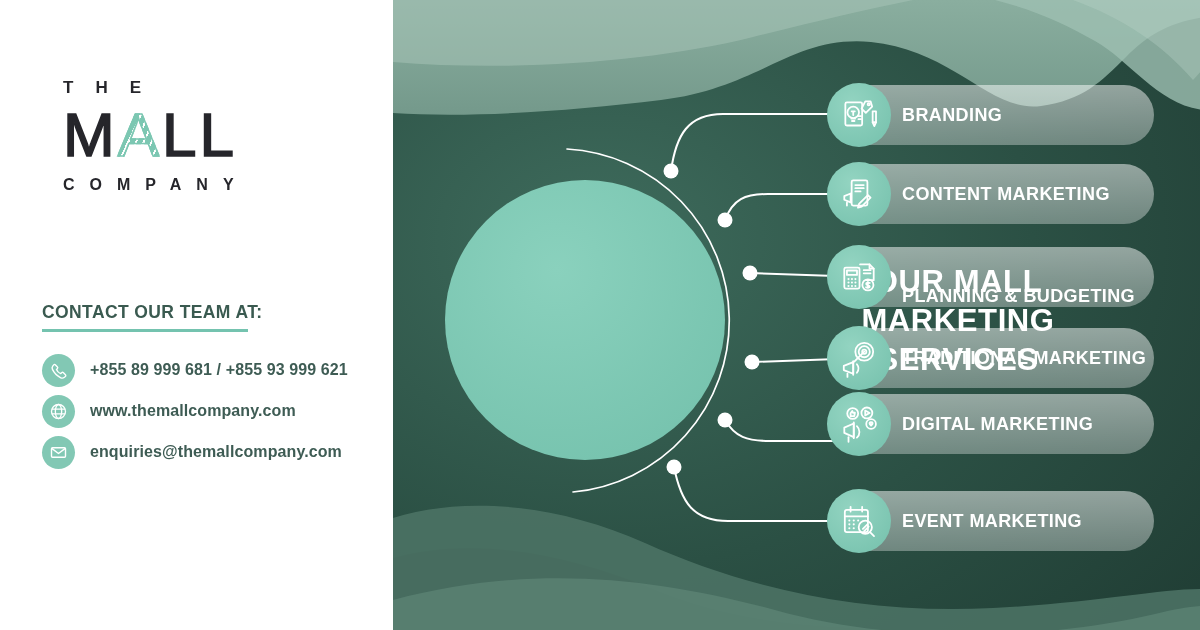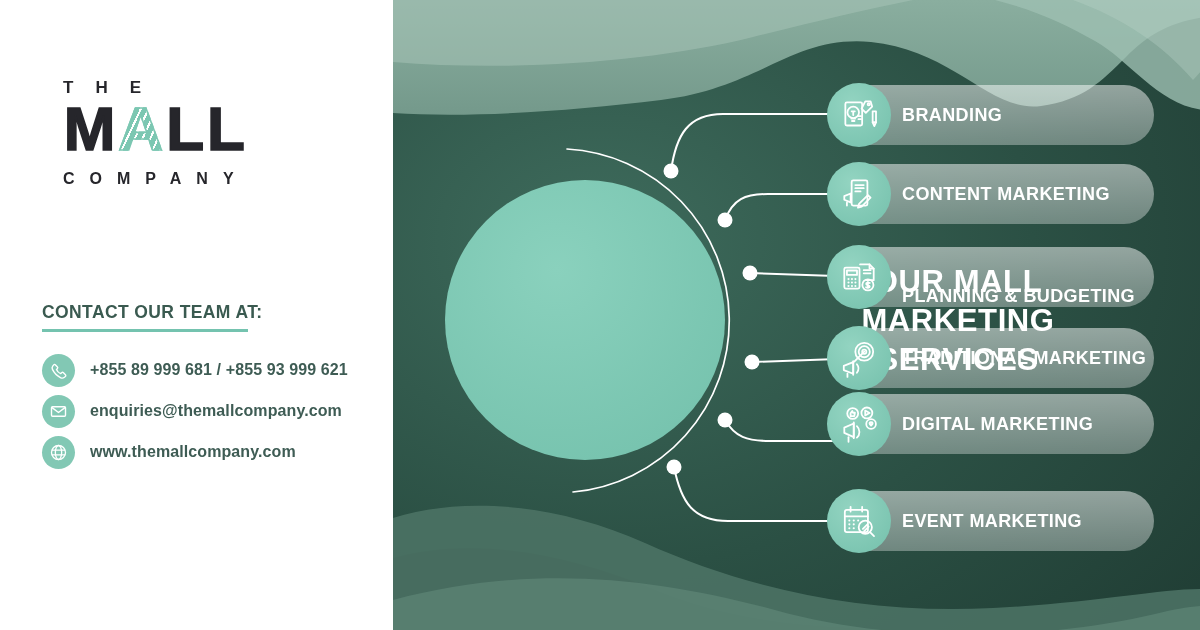--- a/index.html
+++ b/index.html
@@ -6,22 +6,22 @@
   html,body { width:1200px; height:630px; overflow:hidden; }
   body { font-family:"Liberation Sans", sans-serif; }
 
   .canvas { position:relative; width:1200px; height:630px; background:#ffffff; overflow:hidden; }
 
   
   .left-panel { position:absolute; left:0; top:0; width:373px; height:630px; background:#ffffff;padding-left:40px; }
 
   .logo { position:absolute; left:63px; top:78px; color:#26262b; }
   .logo-the { font-size:17px; font-weight:700; letter-spacing:22px; color:#26262b; }
-  .logo-mall { font-size:62px; font-weight:700; letter-spacing:3px; line-height:1;
-               color:#26262b;text-align:center; -webkit-text-stroke:1.6px #26262b; }
+  .logo-mall { margin-top:6px; font-size:62px; font-weight:400; letter-spacing:3px; line-height:1;
+               color:#26262b; -webkit-text-stroke:1.6px #26262b; }
   .logo-a { color:#7cc7b2; -webkit-text-stroke:1.6px #7cc7b2; }
   @supports (-webkit-background-clip:text) {
     .logo-a { background:repeating-linear-gradient(115deg,#7cc7b2 0 5px,#ffffff 5px 7px);
               -webkit-background-clip:text; background-clip:text; color:transparent; }
   }
   .logo-company { margin-top:10px; font-size:16px; font-weight:700; letter-spacing:15px; color:#26262b; }
 
   .contact { position:absolute; left:42px; top:302px; width:310px; }
   .contact-heading { font-size:17.5px; font-weight:700; letter-spacing:.4px; color:#3a5a50; }
   .contact-underline { width:206px; height:2.5px; background:#74c3af; margin-top:6px; }
@@ -79,37 +79,37 @@
           <span class="contact-bubble">
             <svg viewBox="0 0 24 24" class="lineart" style="stroke-width:1.6">
               <path d="M8.3 5.4 L10.8 8 C11.3 8.5 11.2 9.3 10.6 9.9 L9.7 10.9 C10.5 12.9 12.4 14.8 14.4 15.6 L15.5 14.6 C16.1 14.1 16.9 13.9 17.4 14.4 L19.9 16.9 C20.5 17.5 20.4 18.4 19.8 18.9 L18.4 20 C17.4 20.8 15.9 20.9 14.7 20.3 C10.6 18.3 7.1 14.9 5.1 10.7 C4.5 9.5 4.6 8 5.4 7 L6.6 5.5 C7.1 4.9 7.8 4.9 8.3 5.4 Z"></path>
             </svg>
           </span>
           <span class="contact-value">+855 89 999 681 / +855 93 999 621</span>
         </div>
 
         <div class="contact-row">
           <span class="contact-bubble">
-            <svg viewBox="0 0 24 24" class="lineart" style="stroke-width:1.6">
-              <rect x="4" y="6.5" width="16" height="11" rx="1.2"></rect>
-              <path d="M4.6 7.6 L12 13.2 L19.4 7.6"></path>
-            </svg>
-          </span>
-          <span class="contact-value">enquiries@themallcompany.com</span>
-        </div>
-
-        <div class="contact-row">
-          <span class="contact-bubble">
             <svg viewBox="0 0 24 24" class="lineart" style="stroke-width:1.5">
               <circle cx="12" cy="12" r="8"></circle>
               <ellipse cx="12" cy="12" rx="3.6" ry="8"></ellipse>
               <path d="M4.7 9.3 H19.3 M4.7 14.7 H19.3"></path>
             </svg>
           </span>
           <span class="contact-value">www.themallcompany.com</span>
+        </div>
+
+        <div class="contact-row">
+          <span class="contact-bubble">
+            <svg viewBox="0 0 24 24" class="lineart" style="stroke-width:1.6">
+              <rect x="4" y="6.5" width="16" height="11" rx="1.2"></rect>
+              <path d="M4.6 7.6 L12 13.2 L19.4 7.6"></path>
+            </svg>
+          </span>
+          <span class="contact-value">enquiries@themallcompany.com</span>
         </div>
 
       </div>
     </div>
   </aside>
 
   <main class="right-panel">
 
     <svg class="bg-svg" viewBox="0 0 827 630">
       <defs>

